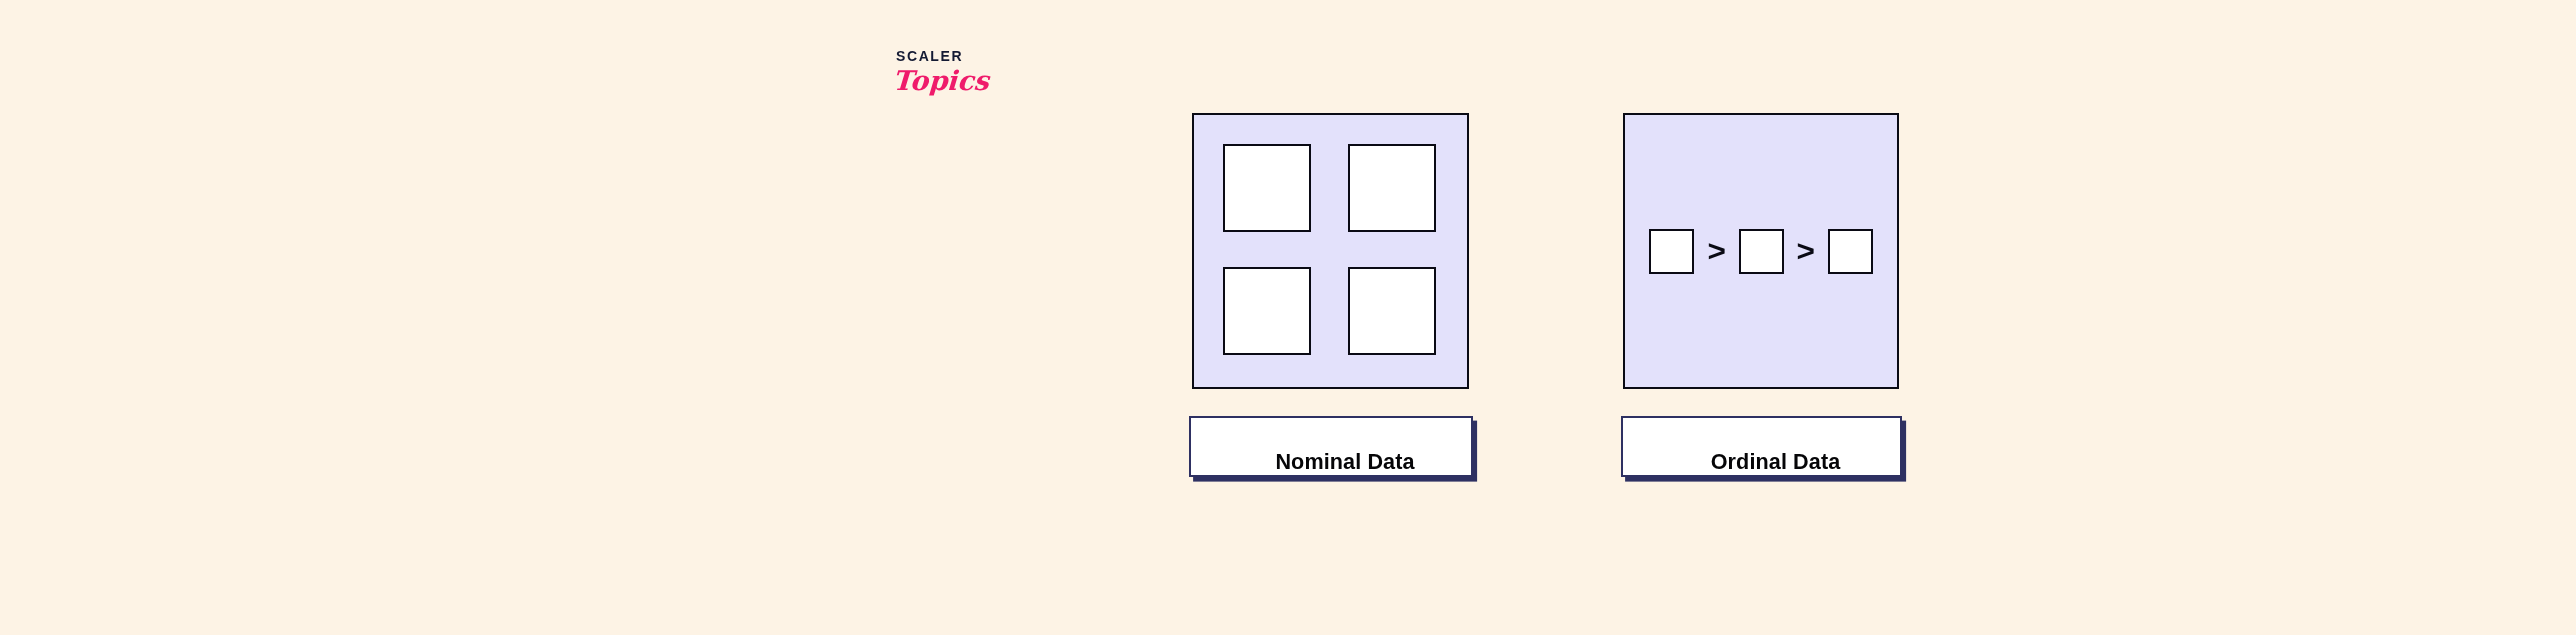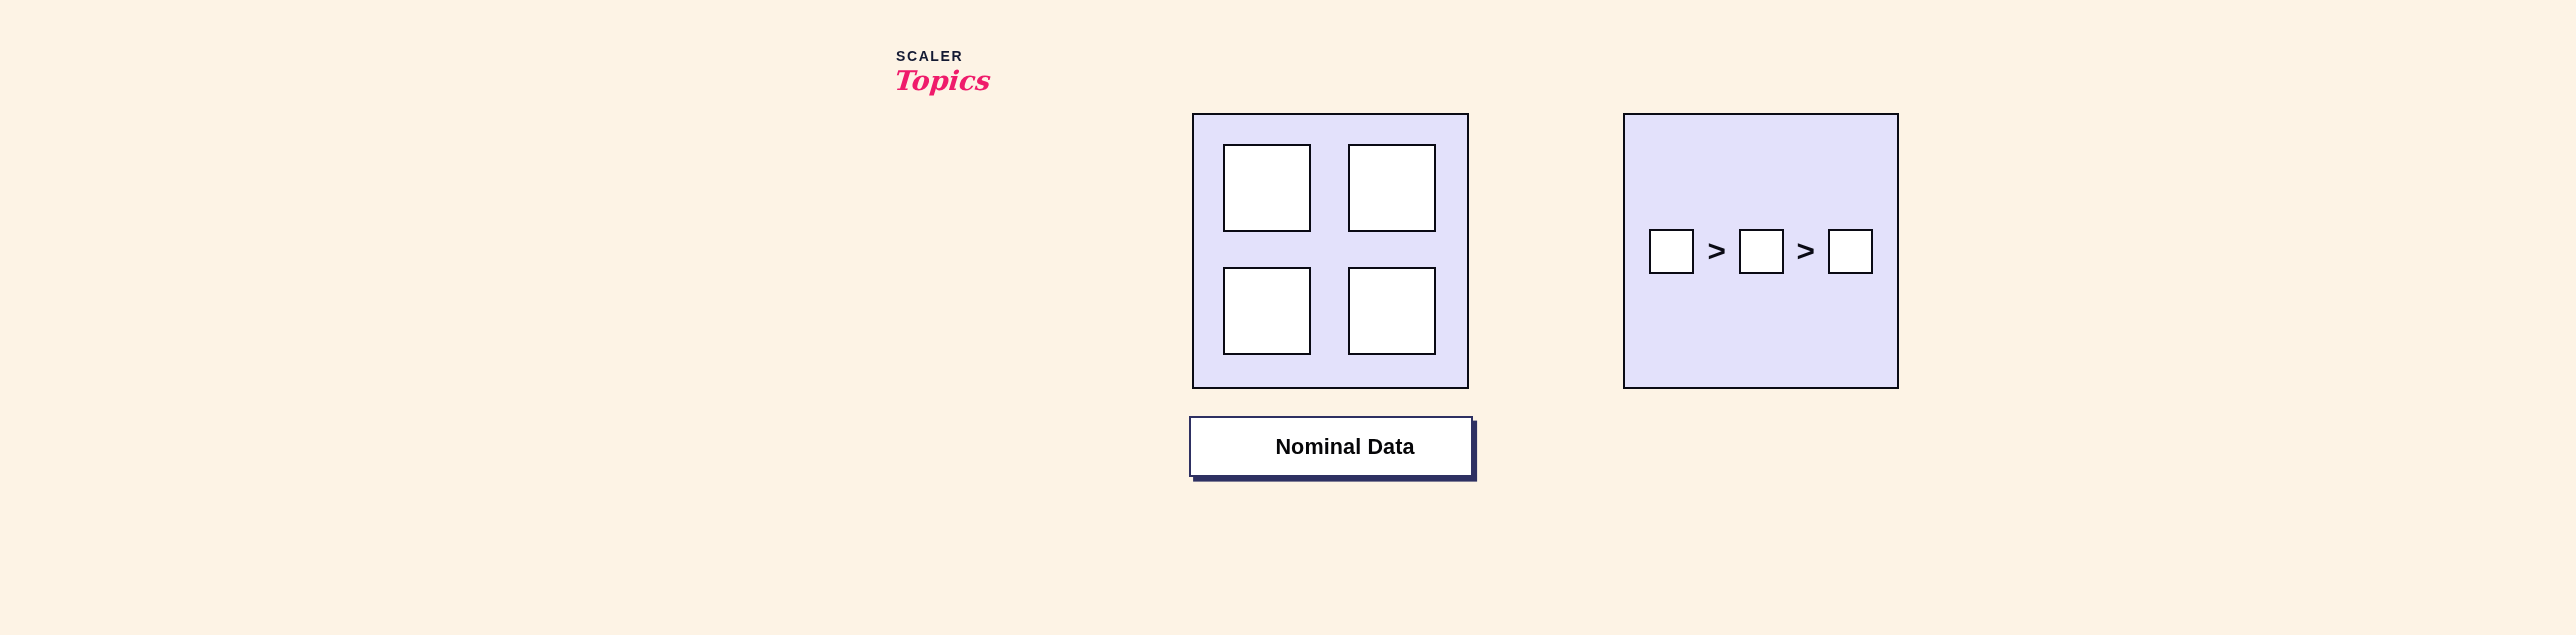--- a/index.html
+++ b/index.html
@@ -128,21 +128,21 @@
     margin-top: -1px;
   }
 
   
   .label-box {
     position: absolute;
     background: #FFFFFF;
     border: 2.1px solid #2E3062;
     box-sizing: border-box;
     display: flex;
-    align-items: center;
+    align-items: flex-end;
     justify-content: center;
     box-shadow: 4.1px 4.6px 0 0 #2E3062;
     padding-left: 28px;
   }
   .label-box .label-text {
     font-family: "Liberation Sans", sans-serif;
     font-weight: 700;
     font-size: 21.6px;
     color: #060608;
     letter-spacing: 0.1px;
@@ -187,15 +187,18 @@
       <div class="card-sm"></div>
       <div class="gt">&gt;</div>
       <div class="card-sm"></div>
     </div>
   </div>
 
   <div class="label-box" id="label-nominal">
     <span class="label-text">Nominal Data</span>
   </div>
 
+  <div class="label-box" id="label-ordinal">
+    <span class="label-text">Ordinal Data</span>
+  </div>
 
 </div>
 
 
 </body></html>

